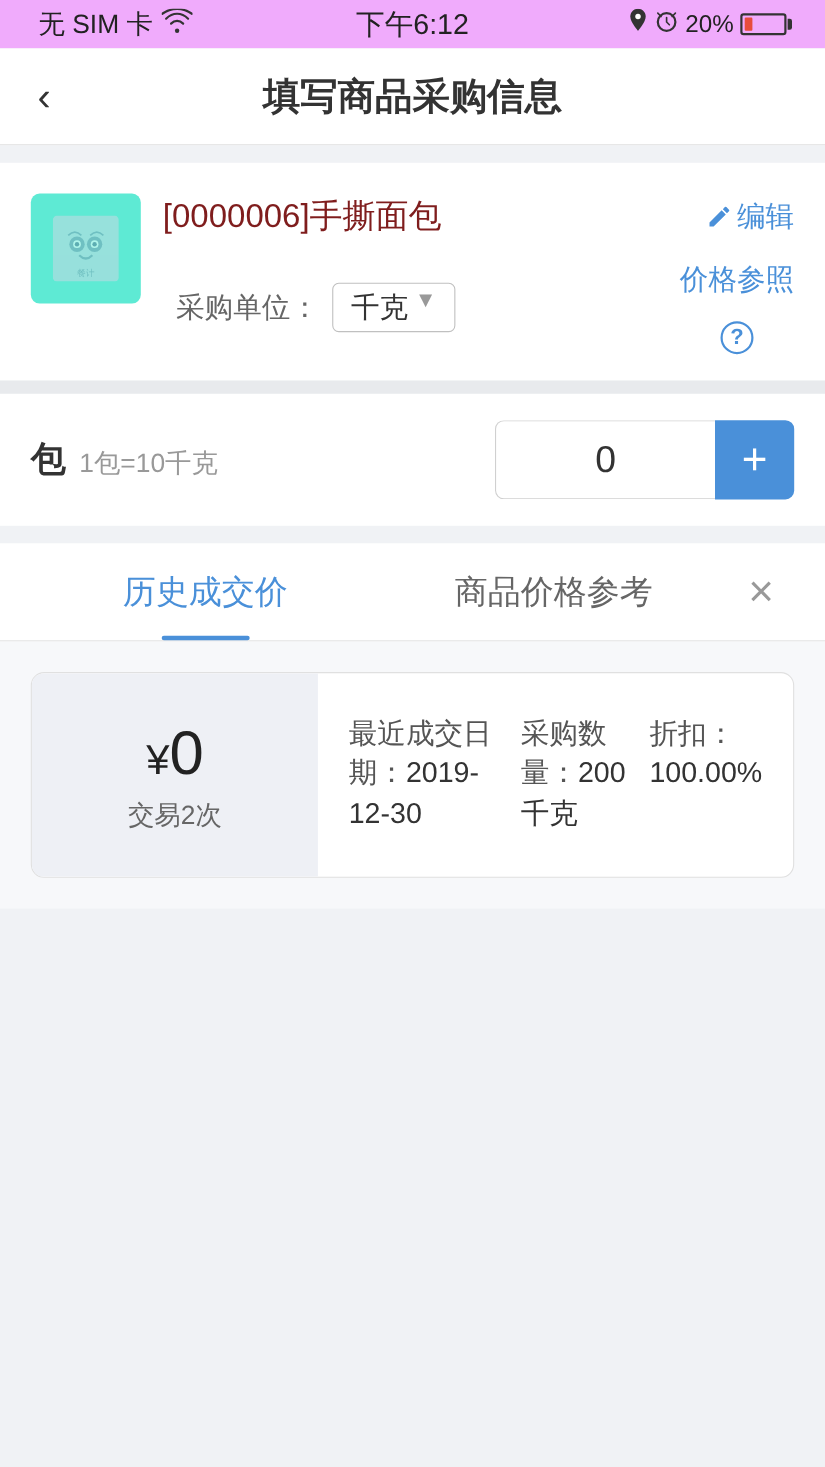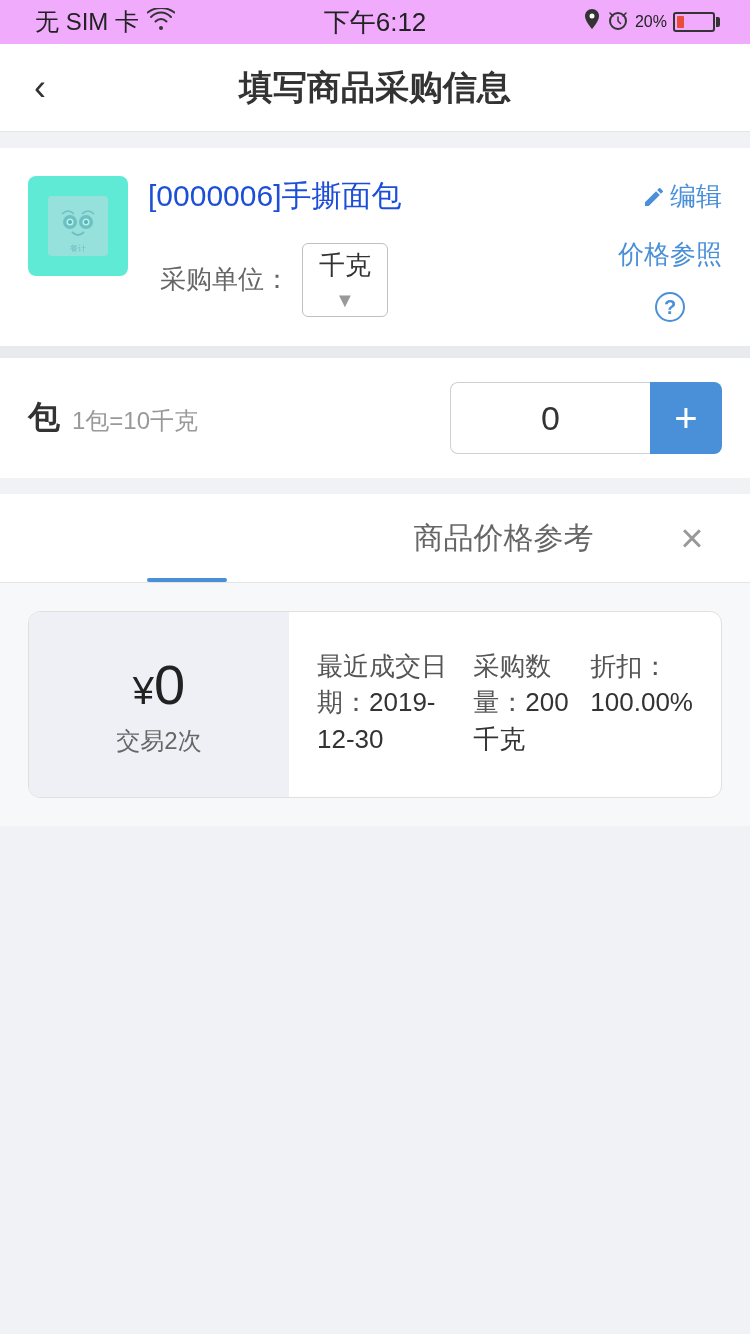--- a/index.html
+++ b/index.html
@@ -35,21 +35,21 @@
       position: absolute;
       left: 50%;
       transform: translateX(-50%);
       font-size: 26px;
       font-weight: 500;
     }
     .status-right {
       display: flex;
       align-items: center;
       gap: 6px;
-      font-size: 16px;
+      font-size: 22px;
     }
     .battery-icon {
       width: 42px;
       height: 20px;
       border: 2px solid #333;
       border-radius: 3px;
       position: relative;
       display: inline-flex;
       align-items: center;
       padding: 2px;
@@ -130,21 +130,21 @@
     }
     .product-name-row {
       display: flex;
       align-items: center;
       justify-content: space-between;
       margin-bottom: 20px;
     }
     .product-name {
       font-size: 30px;
       font-weight: 500;
-      color: #1d4ed8;
+      color: #7f1d1d;
     }
     .edit-link {
       display: flex;
       align-items: center;
       gap: 4px;
       font-size: 26px;
       color: #4a90d9;
       cursor: pointer;
     }
     .unit-row {
@@ -152,29 +152,28 @@
       align-items: center;
       justify-content: space-between;
     }
     .unit-label {
       font-size: 26px;
       color: #666;
       margin-left: 12px;
     }
     .unit-select {
       display: inline-flex;
-      align-items: center;
+      align-items: flex-start;
       border: 1px solid #c0c0c0;
       border-radius: 6px;
       padding: 4px 16px;
       font-size: 26px;
       color: #333;
       cursor: pointer;
       gap: 6px;
-      flex-direction: column;
     }
     .price-ref {
       display: flex;
       align-items: center;
       gap: 20px;
       color: #4a90d9;
       font-size: 26px;
       cursor: pointer;
       flex-direction: column;
     }
@@ -456,20 +455,21 @@
       <span>0</span>
     </div>
     <div class="quantity-plus">+</div>
   </div>
 </div>
 
 <div class="bottom-sheet">
 
   <div class="tabs-row">
     <div class="tab-item tab-active">
+      <span class="tab-label">历史成交价</span>
       <div class="tab-underline"></div>
     </div>
     <div class="tab-item tab-inactive">
       <span class="tab-label">商品价格参考</span>
     </div>
     <div class="tab-close">×</div>
   </div>
 
   <div class="content-area">
 

